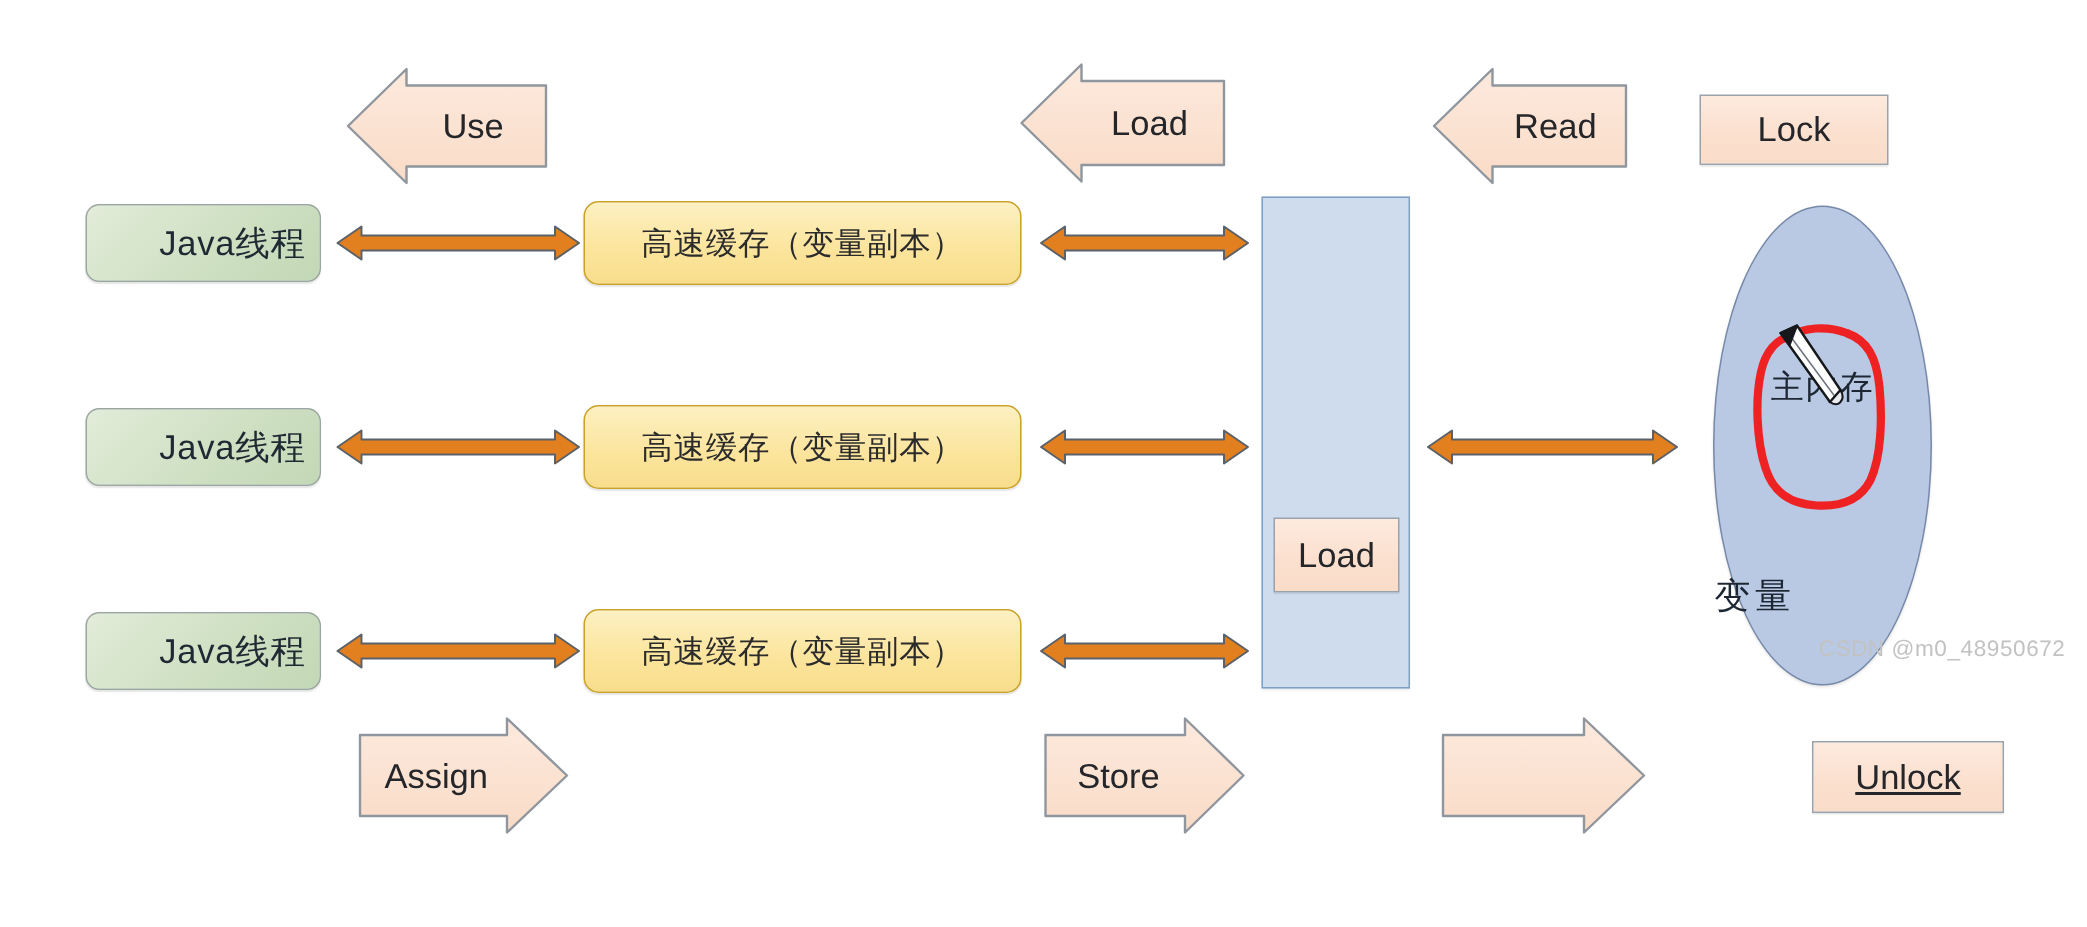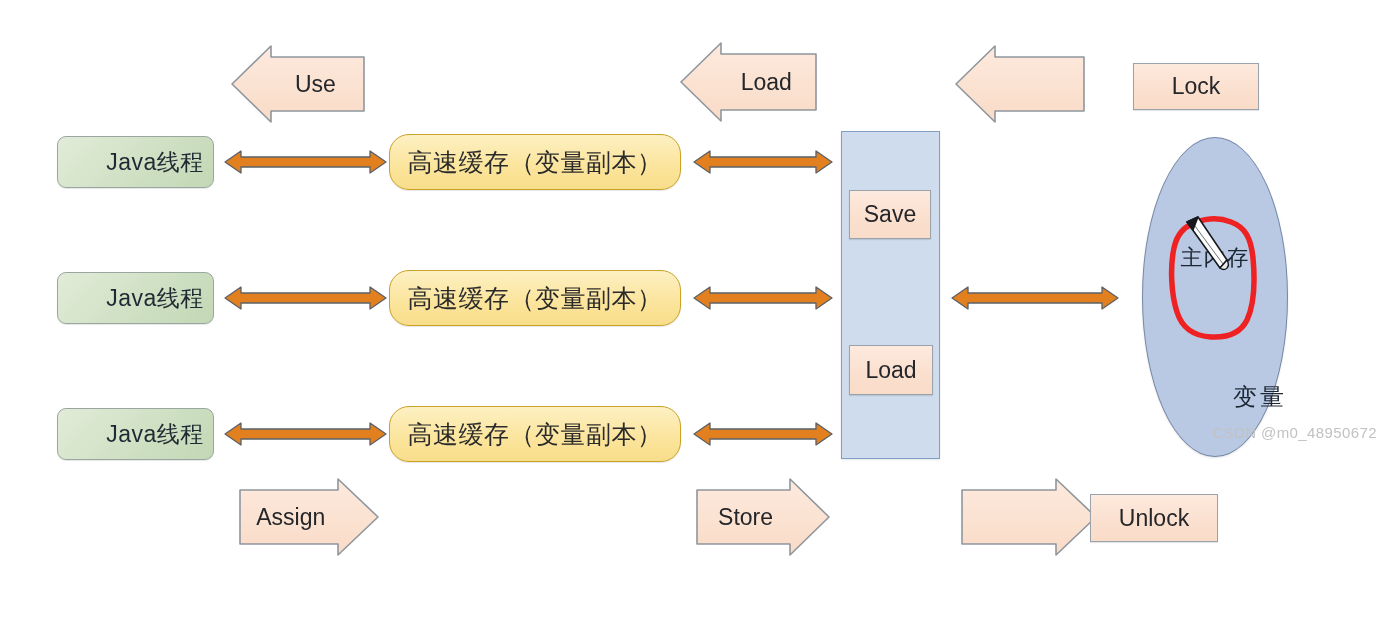--- a/index.html
+++ b/index.html
@@ -34,27 +34,27 @@
     color: #1f2933;
     font-size: 23px;
     letter-spacing: 0.5px;
     box-shadow: 0 1px 1px rgba(0,0,0,0.10);
     padding-left: 39px;
   }
 
   
   .cache-box {
     border: 1.5px solid #c9a227;
-    border-radius: 20px;
+    border-radius: 10px;
     background: linear-gradient(180deg, #fdf0c2 0%, #fbe49b 60%, #f8dd8c 100%);
     display: flex;
     align-items: center;
     justify-content: center;
     color: #2b2b2b;
-    font-size: 25px;
+    font-size: 21px;
     letter-spacing: 0.5px;
     box-shadow: 0 1px 1px rgba(0,0,0,0.10);
   }
 
   
   .blue-column {
     border: 1.5px solid #7f9fc4;
     background: #cfdcee;
     box-shadow: 0 1px 2px rgba(0,0,0,0.10);
   }
@@ -84,21 +84,21 @@
     left: 0; right: 0;
     text-align: center;
     color: #1d2733;
     font-size: 22px;
     line-height: 1.08;
     letter-spacing: 1px;
   }
   .ellipse-label-var {
     position: absolute;
     left: 0; right: 0;
-    text-align: right;
+    text-align: left;
     color: #1d2733;
     font-size: 24px;
     letter-spacing: 3px;
   }
 
   
   .block-arrow {
     position: absolute;
   }
   .block-arrow svg { display: block; overflow: visible; }
@@ -165,20 +165,21 @@
   <div class="node block-arrow left" style="left:955px; top:45px; width:130px; height:78px;">
     <svg width="130" height="78" viewBox="0 0 130 78" aria-hidden="true">
       <defs>
         <linearGradient id="peachGradRead" x1="0" y1="0" x2="0" y2="1">
           <stop offset="0%" stop-color="#fdeade"></stop>
             <stop offset="100%" stop-color="#f9dbc6"></stop>
         </linearGradient>
       </defs>
       <polygon points="40,12 129,12 129,66 40,66 40,77 1,39 40,1" fill="url(#peachGradRead)" stroke="#8f969e" stroke-width="1.6" stroke-linejoin="round"></polygon>
     </svg>
+    <span class="ba-label">Read</span>
   </div>
 
   <div class="node peach-box" style="left:1133px; top:63px; width:126px; height:47px;">
     <span>Lock</span>
   </div>
 
   <div class="node thread-box" style="left:57px; top:136px; width:157px; height:52px;">
     <span>Java线程</span>
   </div>
 
@@ -194,23 +195,20 @@
 
   <div class="node dbl-arrow" style="left:693px; top:147px; width:140px; height:30px;">
     <svg width="140" height="30" viewBox="0 0 140 30" aria-hidden="true">
       <polygon points="1,15 17,4 17,10 123,10 123,4 139,15 123,26 123,20 17,20 17,26" fill="#e2801f" stroke="#5b6168" stroke-width="1.3" stroke-linejoin="round"></polygon>
     </svg>
   </div>
 
   <div class="node blue-column" style="left:841px; top:131px; width:99px; height:328px;">
   </div>
 
-  <div class="node peach-box" style="left:849px; top:190px; width:82px; height:49px;">
-    <span>Save</span>
-  </div>
 
   <div class="node peach-box" style="left:849px; top:345px; width:84px; height:50px;">
     <span>Load</span>
   </div>
 
   <div class="node thread-box" style="left:57px; top:272px; width:157px; height:52px;">
     <span>Java线程</span>
   </div>
 
   <div class="node dbl-arrow" style="left:224px; top:283px; width:163px; height:30px;">
@@ -316,21 +314,21 @@
       <defs>
         <linearGradient id="peachGradWrite" x1="0" y1="0" x2="0" y2="1">
           <stop offset="0%" stop-color="#fdeade"></stop>
             <stop offset="100%" stop-color="#f9dbc6"></stop>
         </linearGradient>
       </defs>
       <polygon points="1,12 95,12 95,1 135,39 95,77 95,66 1,66" fill="url(#peachGradWrite)" stroke="#8f969e" stroke-width="1.6" stroke-linejoin="round"></polygon>
     </svg>
   </div>
 
-  <div class="node peach-box" style="left:1090px; top:494px; width:128px; height:48px;">
+  <div class="node peach-box" style="left:1208px; top:494px; width:128px; height:48px;text-decoration:underline;">
     <span>Unlock</span>
   </div>
 
   <div class="watermark" style="right:14px; bottom:14px;margin-left:14px;">
     <span>CSDN @m0_48950672</span>
   </div>
 
 </div>
 
 </body></html>

